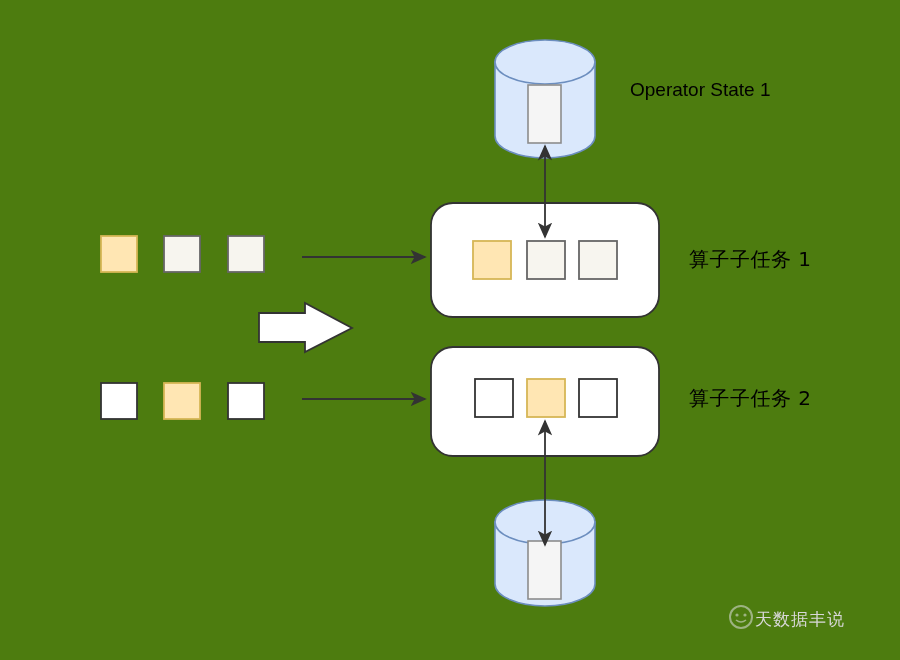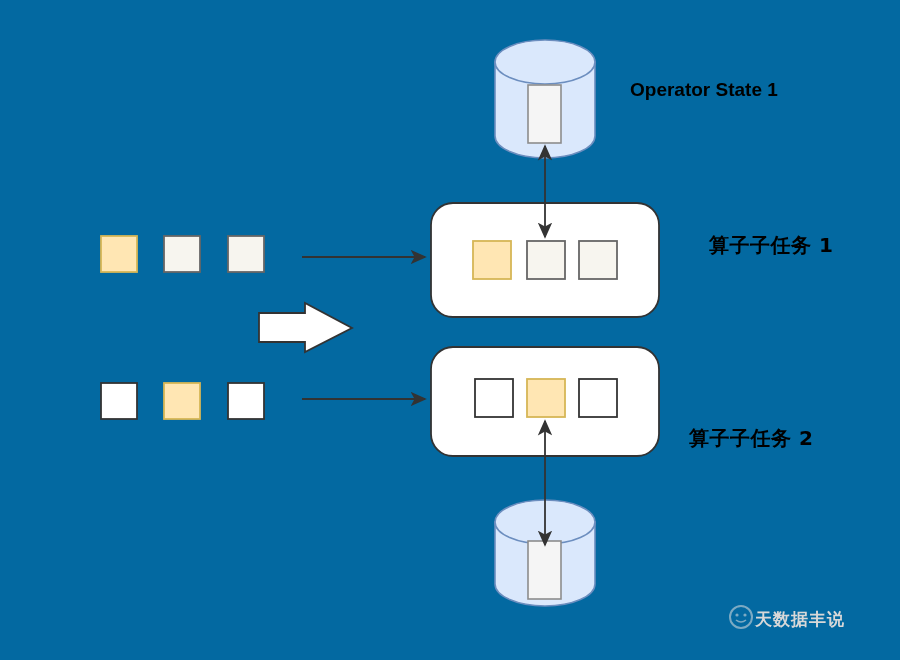--- a/index.html
+++ b/index.html
@@ -7,23 +7,22 @@
     padding: 0;
     background: #ffffff;
   }
   body {
     font-family: "Liberation Sans", sans-serif;
   }
   #canvas {
     position: relative;
     width: 900px;
     height: 660px;
-    background: #0369a1;
+    background: #4d7c0f;
     overflow: hidden;
-    font-weight: bold;
   }
   .svg-layer {
     position: absolute;
     left: 0;
     top: 0;
     width: 900px;
     height: 660px;
   }
   .label {
     position: absolute;
@@ -125,20 +124,20 @@
       <circle cx="741" cy="617" r="11" fill="none" stroke="#e0e0e0" stroke-width="2"></circle>
       <circle cx="737" cy="615" r="1.6" fill="#e0e0e0"></circle>
       <circle cx="745" cy="615" r="1.6" fill="#e0e0e0"></circle>
       <path d="M736,620 Q741,624 746,620" fill="none" stroke="#e0e0e0" stroke-width="1.6"></path>
     </g>
   </svg>
 
   <div class="label label-en" style="left:630px; top:80px;">Operator State 1</div>
 
 
-  <div class="label label-cn" style="left:689px; top:235px;margin-left:20px;">算子子任务 1</div>
+  <div class="label label-cn" style="left:689px; top:249px;">算子子任务 1</div>
 
-  <div class="label label-cn" style="left:689px; top:388px;margin-top:40px;">算子子任务 2</div>
+  <div class="label label-cn" style="left:689px; top:388px;">算子子任务 2</div>
 
   <div class="watermark wm-cn" style="left:755px; top:608px;text-align:right;">天数据丰说</div>
 
 
 </div>
 
 </body></html>

